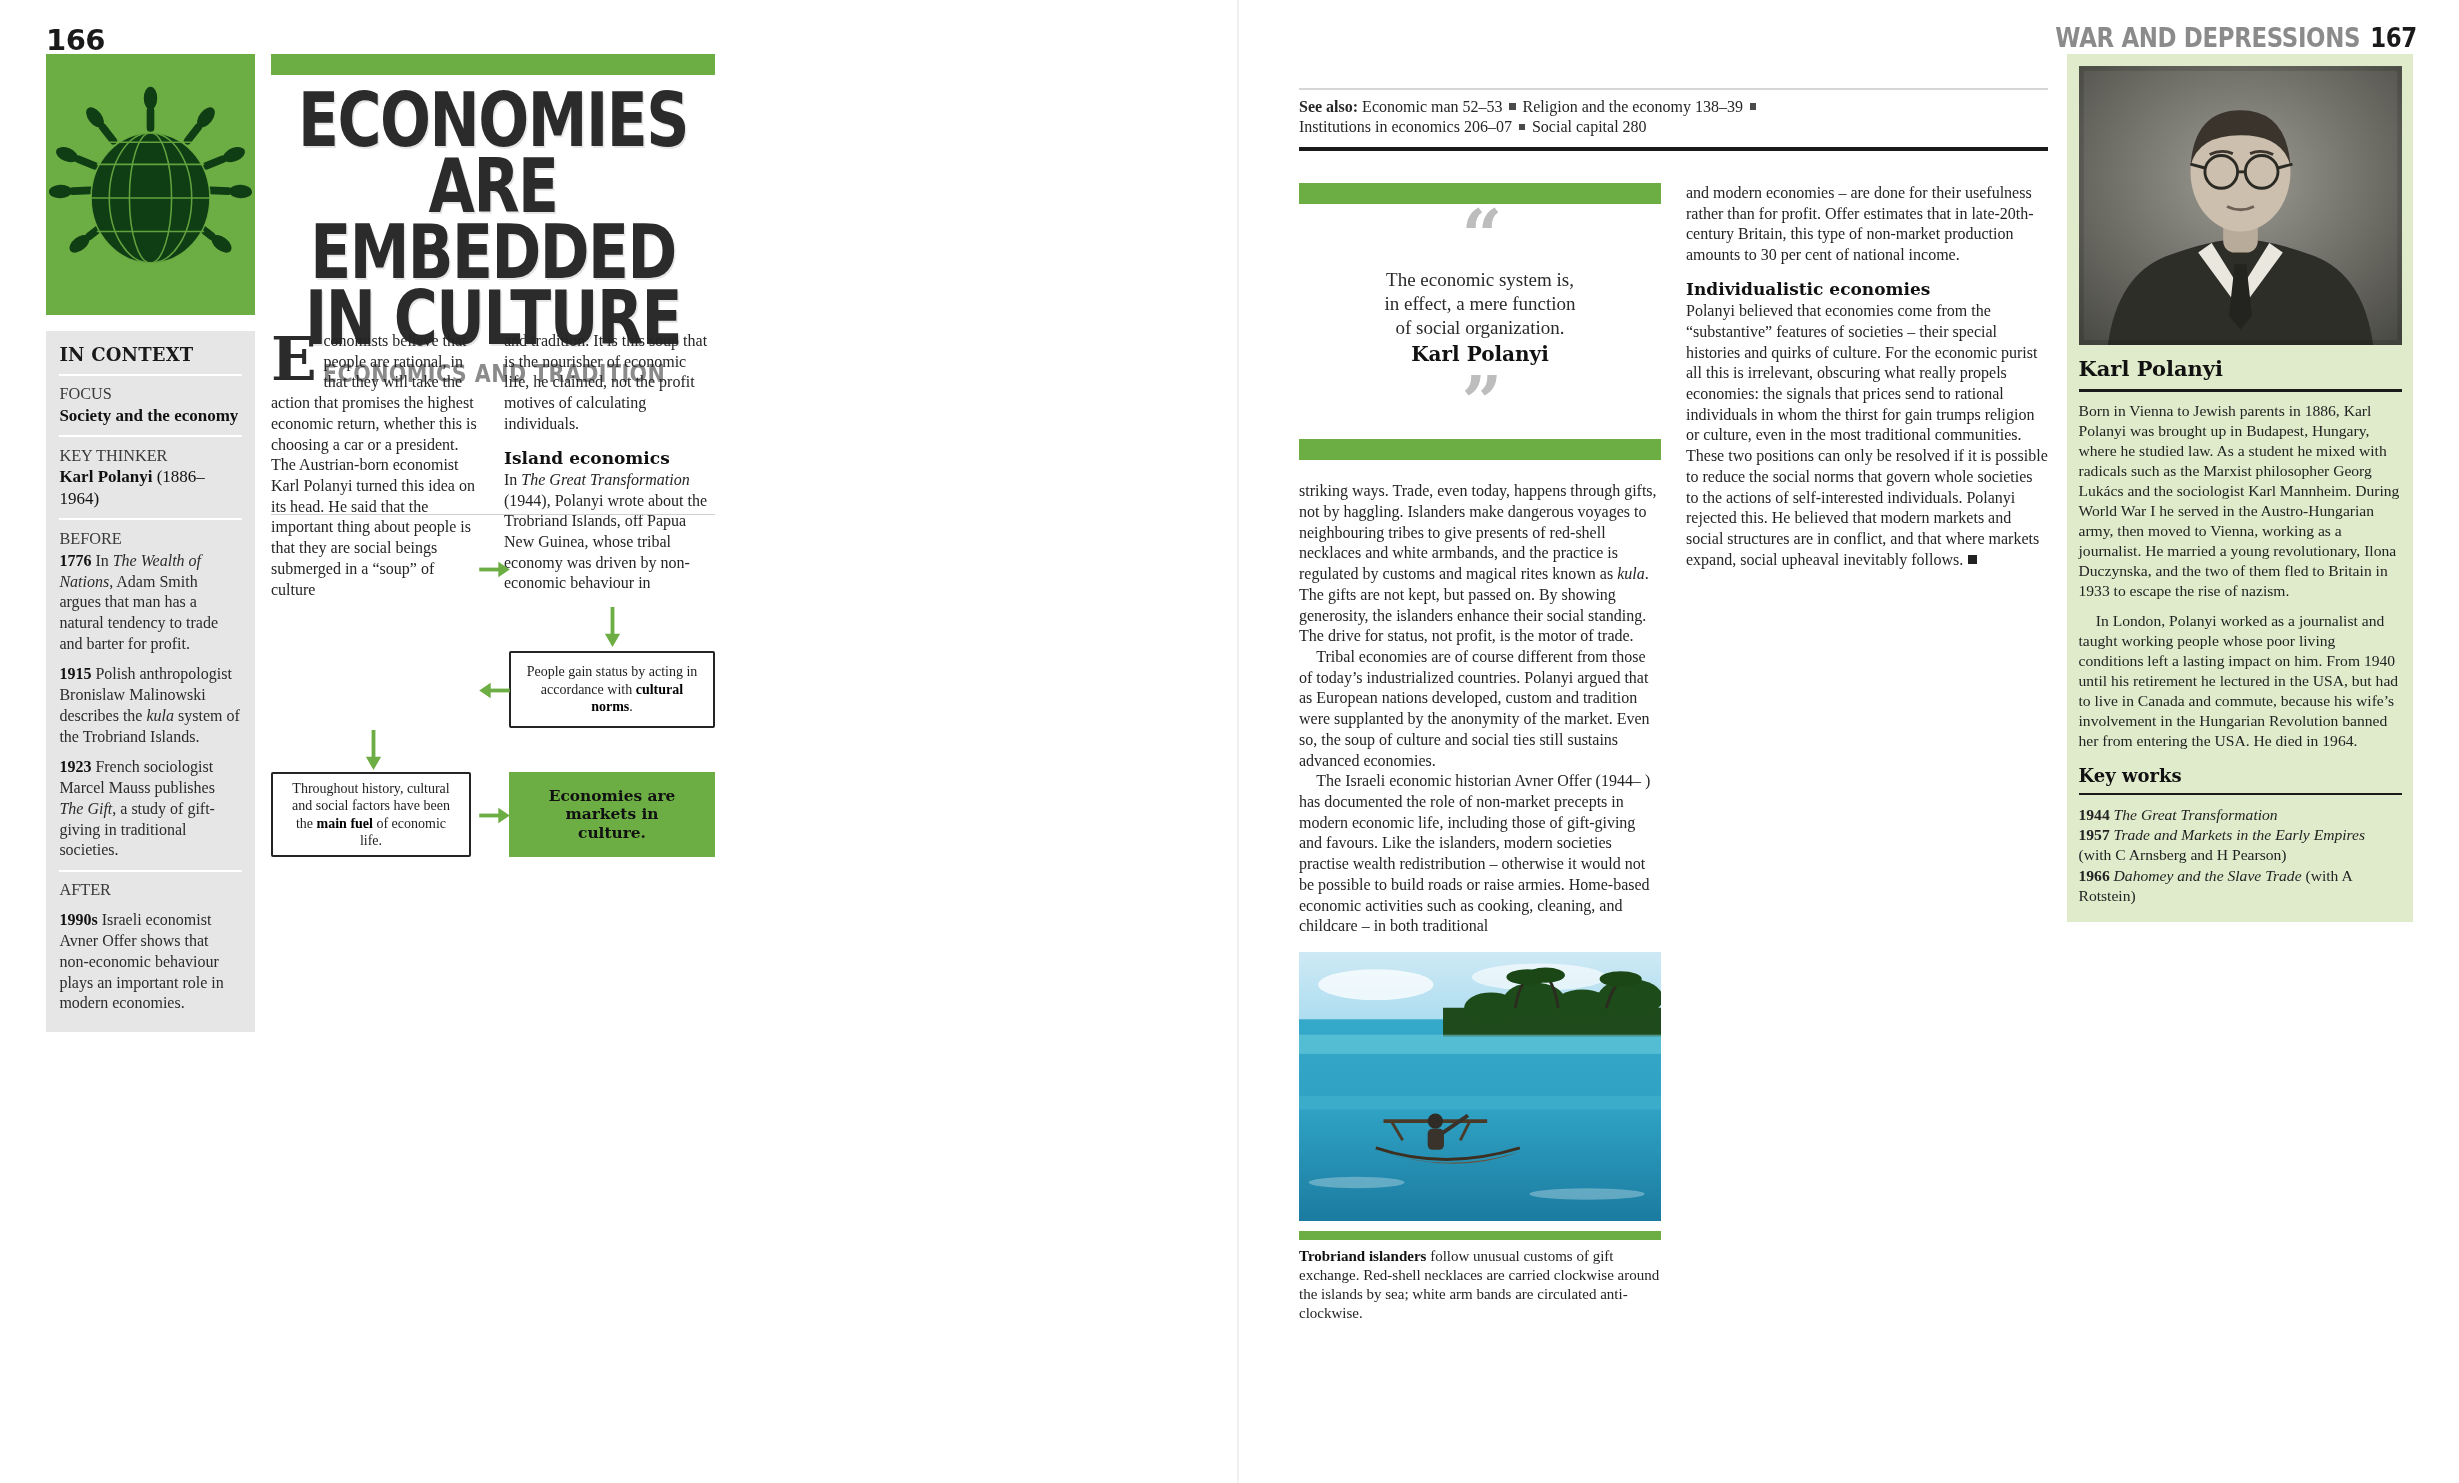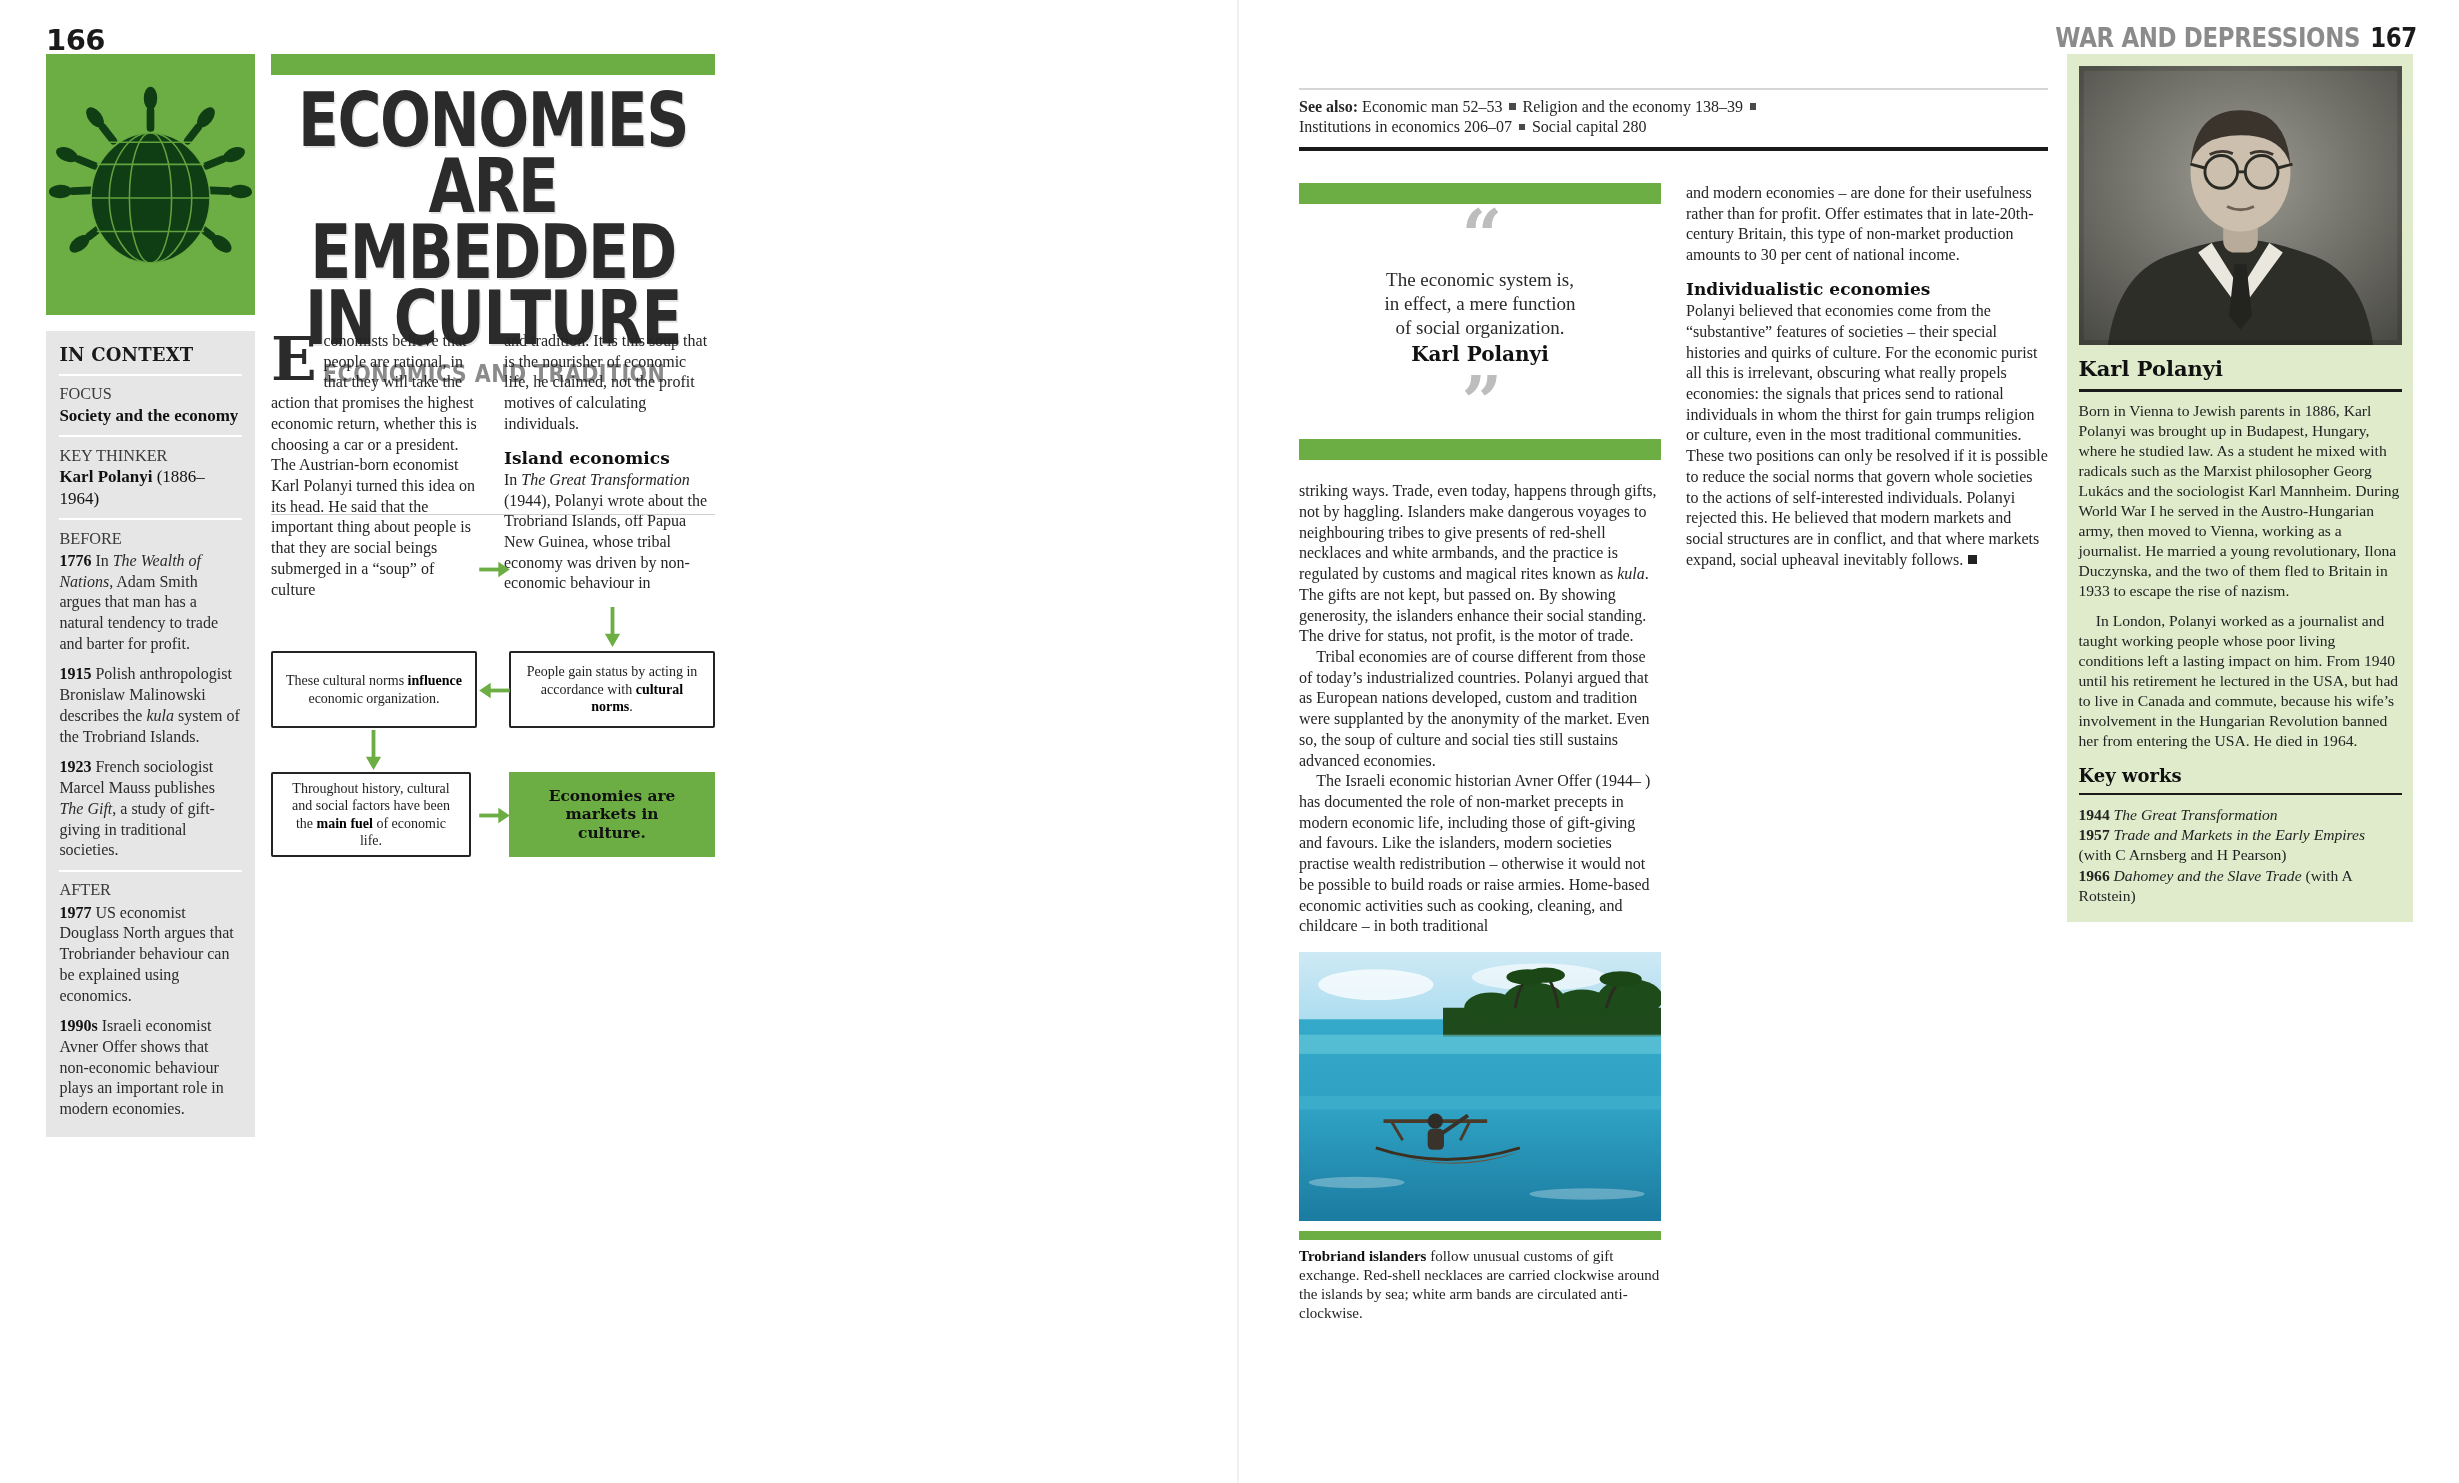--- a/index.html
+++ b/index.html
@@ -287,23 +287,20 @@
       </div>
       <div class="ic-para">
         <b>1915</b><span> Polish anthropologist Bronislaw Malinowski describes the </span><i>kula</i><span> system of the Trobriand Islands.</span>
       </div>
       <div class="ic-para">
         <b>1923</b><span> French sociologist Marcel Mauss publishes </span><i>The Gift</i><span>, a study of gift-giving in traditional societies.</span>
       </div>
       <div class="ic-rule"></div>
 
       <div class="ic-label">AFTER</div>
-      <div class="ic-para" style="margin-top:1.9px">
-        <b>1977</b><span> US economist Douglass North argues that Trobriander behaviour can be explained using economics.</span>
-      </div>
       <div class="ic-para">
         <b>1990s</b><span> Israeli economist Avner Offer shows that non-economic behaviour plays an important role in modern economies.</span>
       </div>
     </div>
 
     <div class="body-cols">
       <div class="bcol">
         <div class="bodytext">
           <span class="dropcap">E</span><span>conomists believe that people are rational, in that they will take the action that promises the highest economic return, whether this is choosing a car or a president. The Austrian-born economist Karl Polanyi turned this idea on its head. He said that the important thing about people is that they are social beings submerged in a “soup” of culture</span>
         </div>
@@ -315,23 +312,20 @@
           <span>In </span><i>The Great Transformation</i><span> (1944), Polanyi wrote about the Trobriand Islands, off Papua New Guinea, whose tribal economy was driven by non-economic behaviour in</span>
         </div>
       </div>
     </div>
 
     <div class="diag-rule"></div>
 
     <div class="diagram">
 
 
-      <div class="fbox rough" style="left:0;top:117px;width:206px;height:77px;">
-        <span><span>These cultural norms </span><b>influence</b><span> economic organization.</span></span>
-      </div>
 
       <div class="fbox rough" style="left:238px;top:117px;width:206px;height:77px;">
         <span><span>People gain status by acting in accordance with </span><b>cultural norms</b><span>.</span></span>
       </div>
 
       <div class="fbox rough" style="left:0;top:238px;width:200px;height:85px;">
         <span><span>Throughout history, cultural and social factors have been the </span><b>main fuel</b><span> of economic life.</span></span>
       </div>
 
       <div class="fbox fbox-solid" style="left:238px;top:238px;width:206px;height:85px;">

